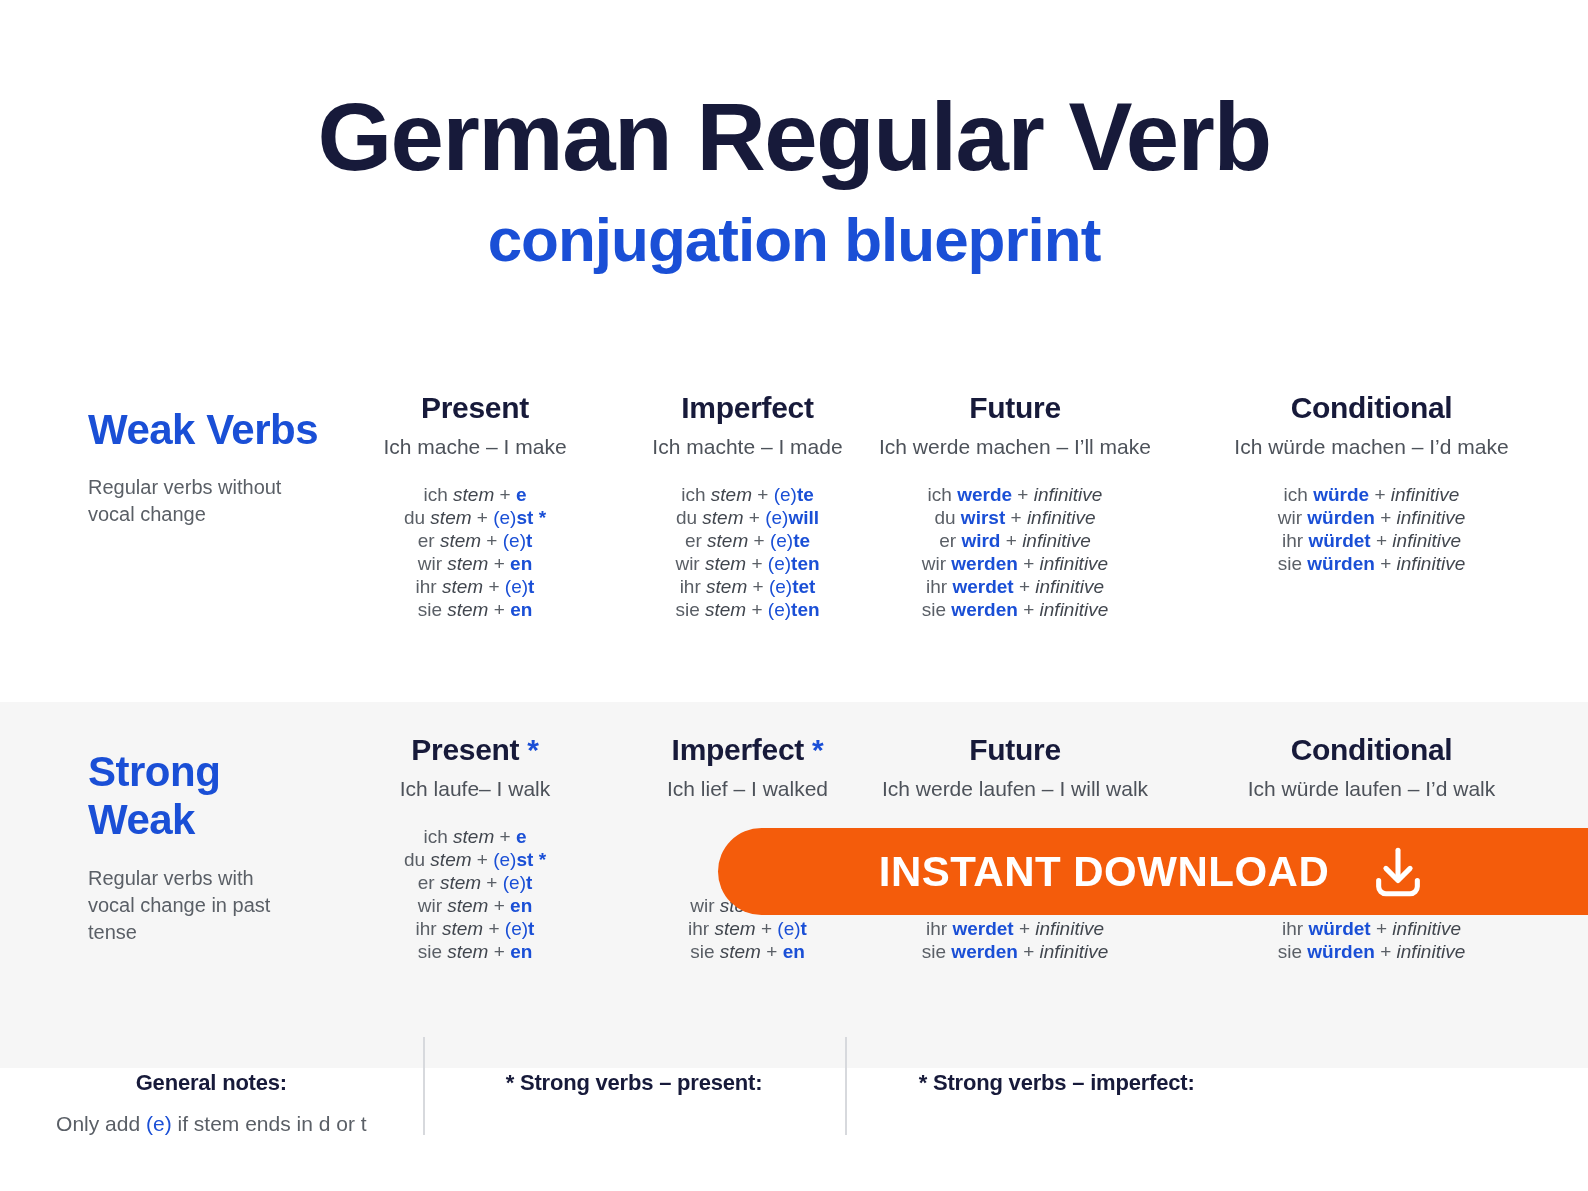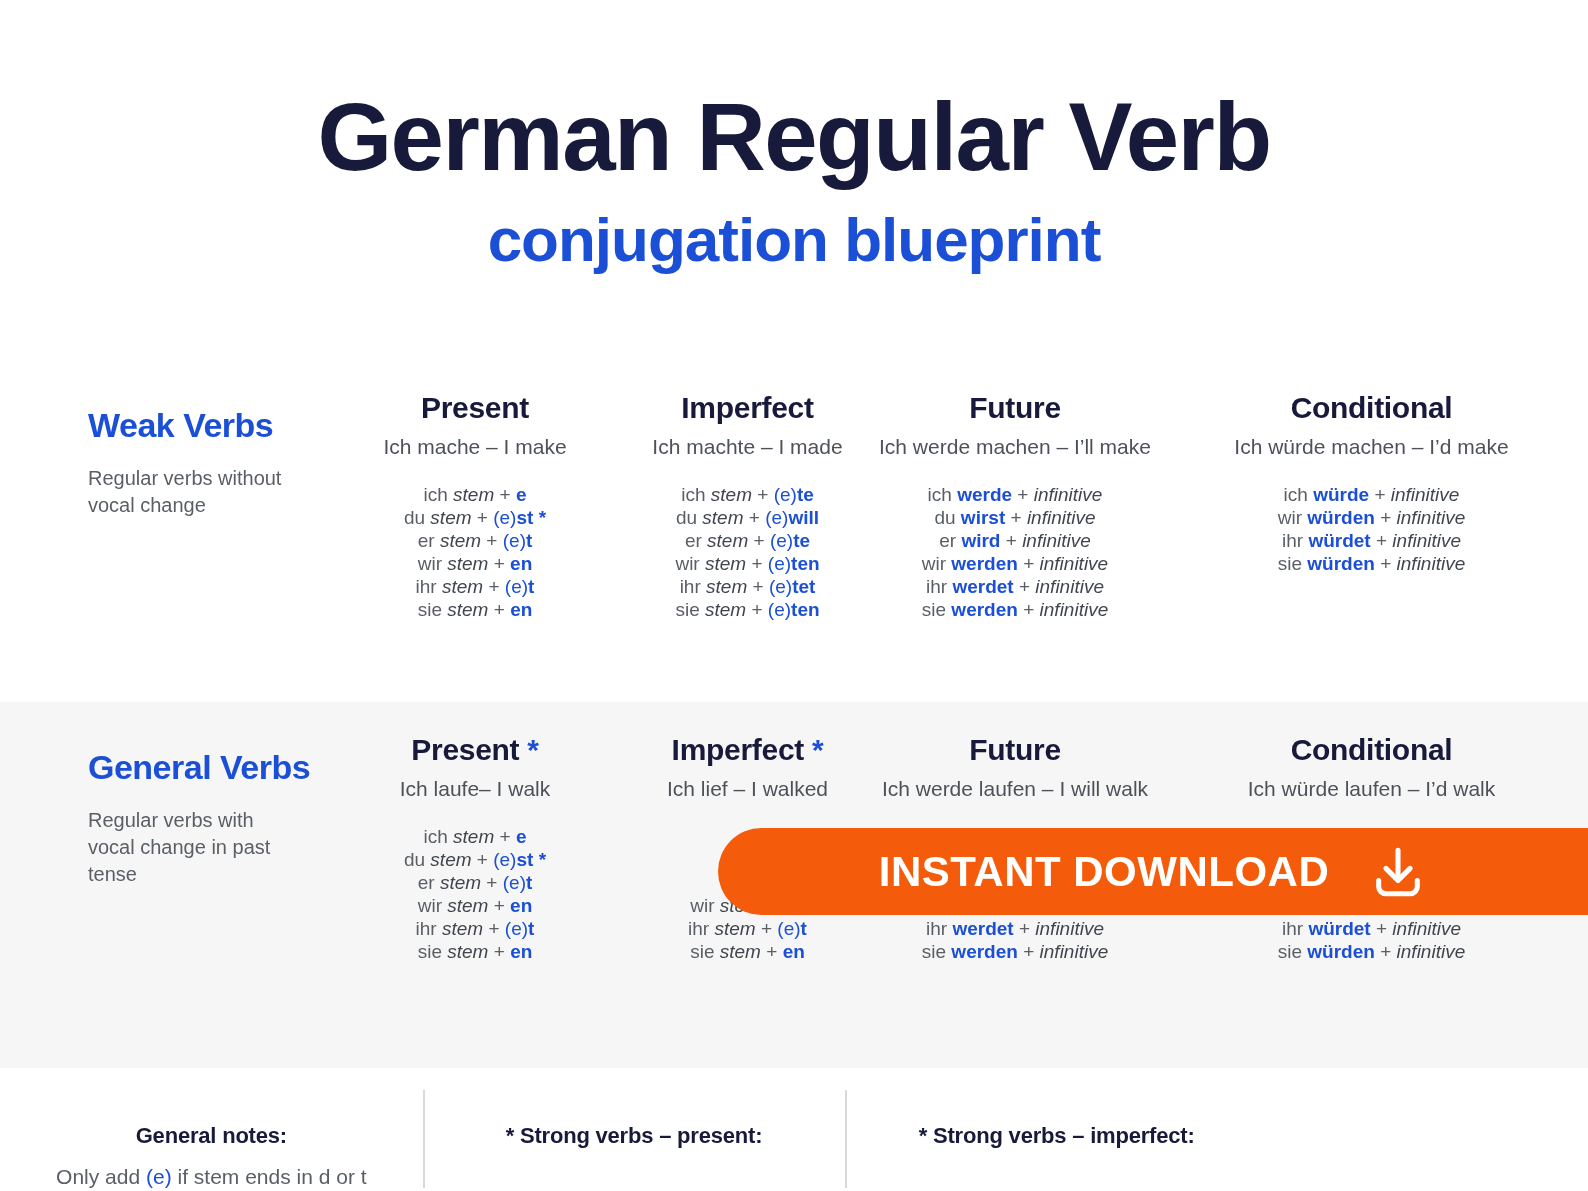--- a/index.html
+++ b/index.html
@@ -42,21 +42,21 @@
     left: 0; top: 0;
     width: 1588px;
     display: grid;
     grid-template-columns: 330px 290px 255px 280px 433px;
     padding-top: 30px;
   }
 
   
   .label-cell { padding-left: 88px; padding-top: 16px; }
   .label-title {
-    font-size: 34px;
+    font-size: 42px;
     font-weight: 800;
     color: #1a4fd6;
     line-height: 1.15;
     letter-spacing: -0.5px;
   }
   .label-desc {
     margin-top: 20px;
     font-size: 20px;
     color: #5a5f66;
     line-height: 1.35;
@@ -115,21 +115,21 @@
     color: #ffffff;
     font-size: 42px;
     font-weight: 800;
     letter-spacing: 0.5px;
   }
   .cta-icon { display: flex; align-items: center; }
 
   
   .notes {
     position: absolute;
-    left: 0; top: 1065px;
+    left: 0; top: 1012px;
     width: 1268px;
     height: 123px;
     display: grid;
     grid-template-columns: 1fr 1fr 1fr;
   }
   .note-col {
     position: relative;
     text-align: center;
     padding-top: 58px;
   }
@@ -214,21 +214,21 @@
             <div class="conj-line"><span class="pn">ihr</span> <span class="end">würdet</span> <span class="plus">+</span> <span class="inf">infinitive</span></div>
             <div class="conj-line"><span class="pn">sie</span> <span class="end">würden</span> <span class="plus">+</span> <span class="inf">infinitive</span></div>
           </div>
         </div>
     </div>
   </div>
 
   <div class="band band-strong">
     <div class="row-grid">
       <div class="label-cell">
-        <div class="label-title">General Verbs</div>
+        <div class="label-title">Strong Weak</div>
         <div class="label-desc">Regular verbs with vocal change in past tense</div>
       </div>
       <div class="tense-col">
           <div class="tense-name">Present <span class="ast">*</span></div>
           <div class="tense-example">Ich laufe– I walk</div>
           <div class="conj-list">
             <div class="conj-line"><span class="pn">ich</span> <span class="stem">stem</span> <span class="plus">+</span> <span class="end">e</span></div>
             <div class="conj-line"><span class="pn">du</span> <span class="stem">stem</span> <span class="plus">+</span> <span class="end-light">(e)</span><span class="end">st</span> <span class="star">*</span></div>
             <div class="conj-line"><span class="pn">er</span> <span class="stem">stem</span> <span class="plus">+</span> <span class="end-light">(e)</span><span class="end">t</span></div>
             <div class="conj-line"><span class="pn">wir</span> <span class="stem">stem</span> <span class="plus">+</span> <span class="end">en</span></div>

